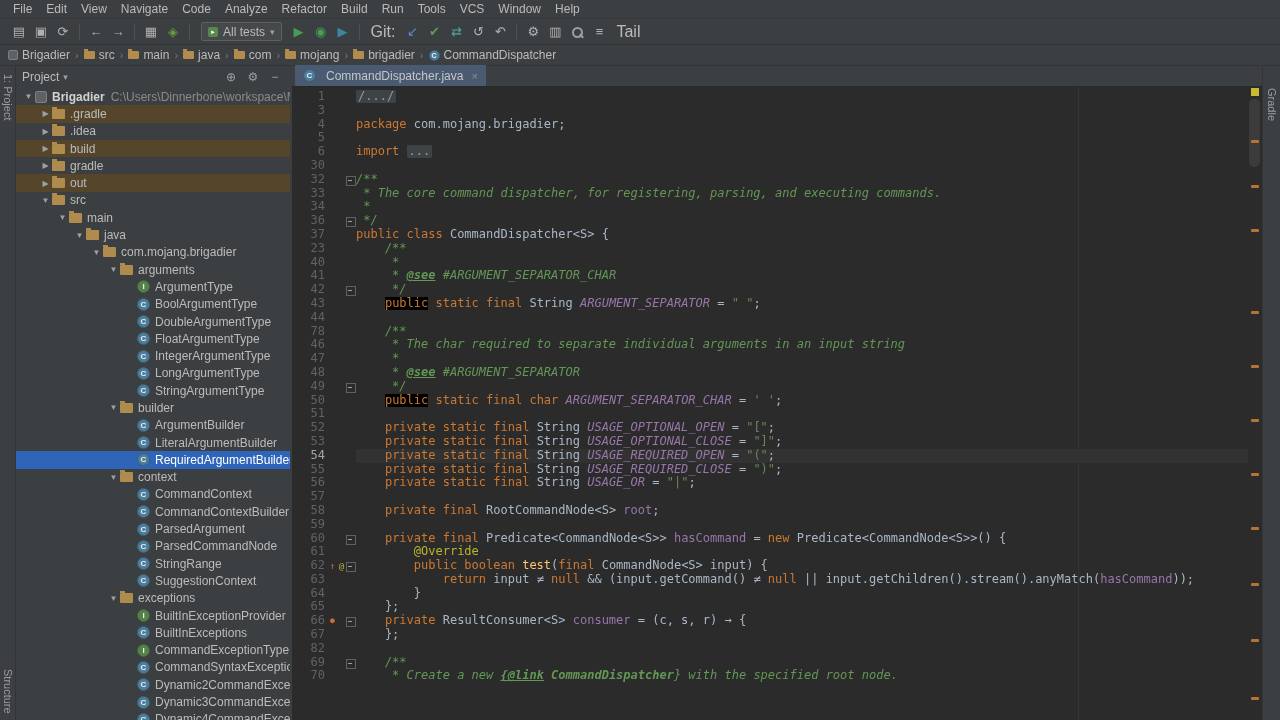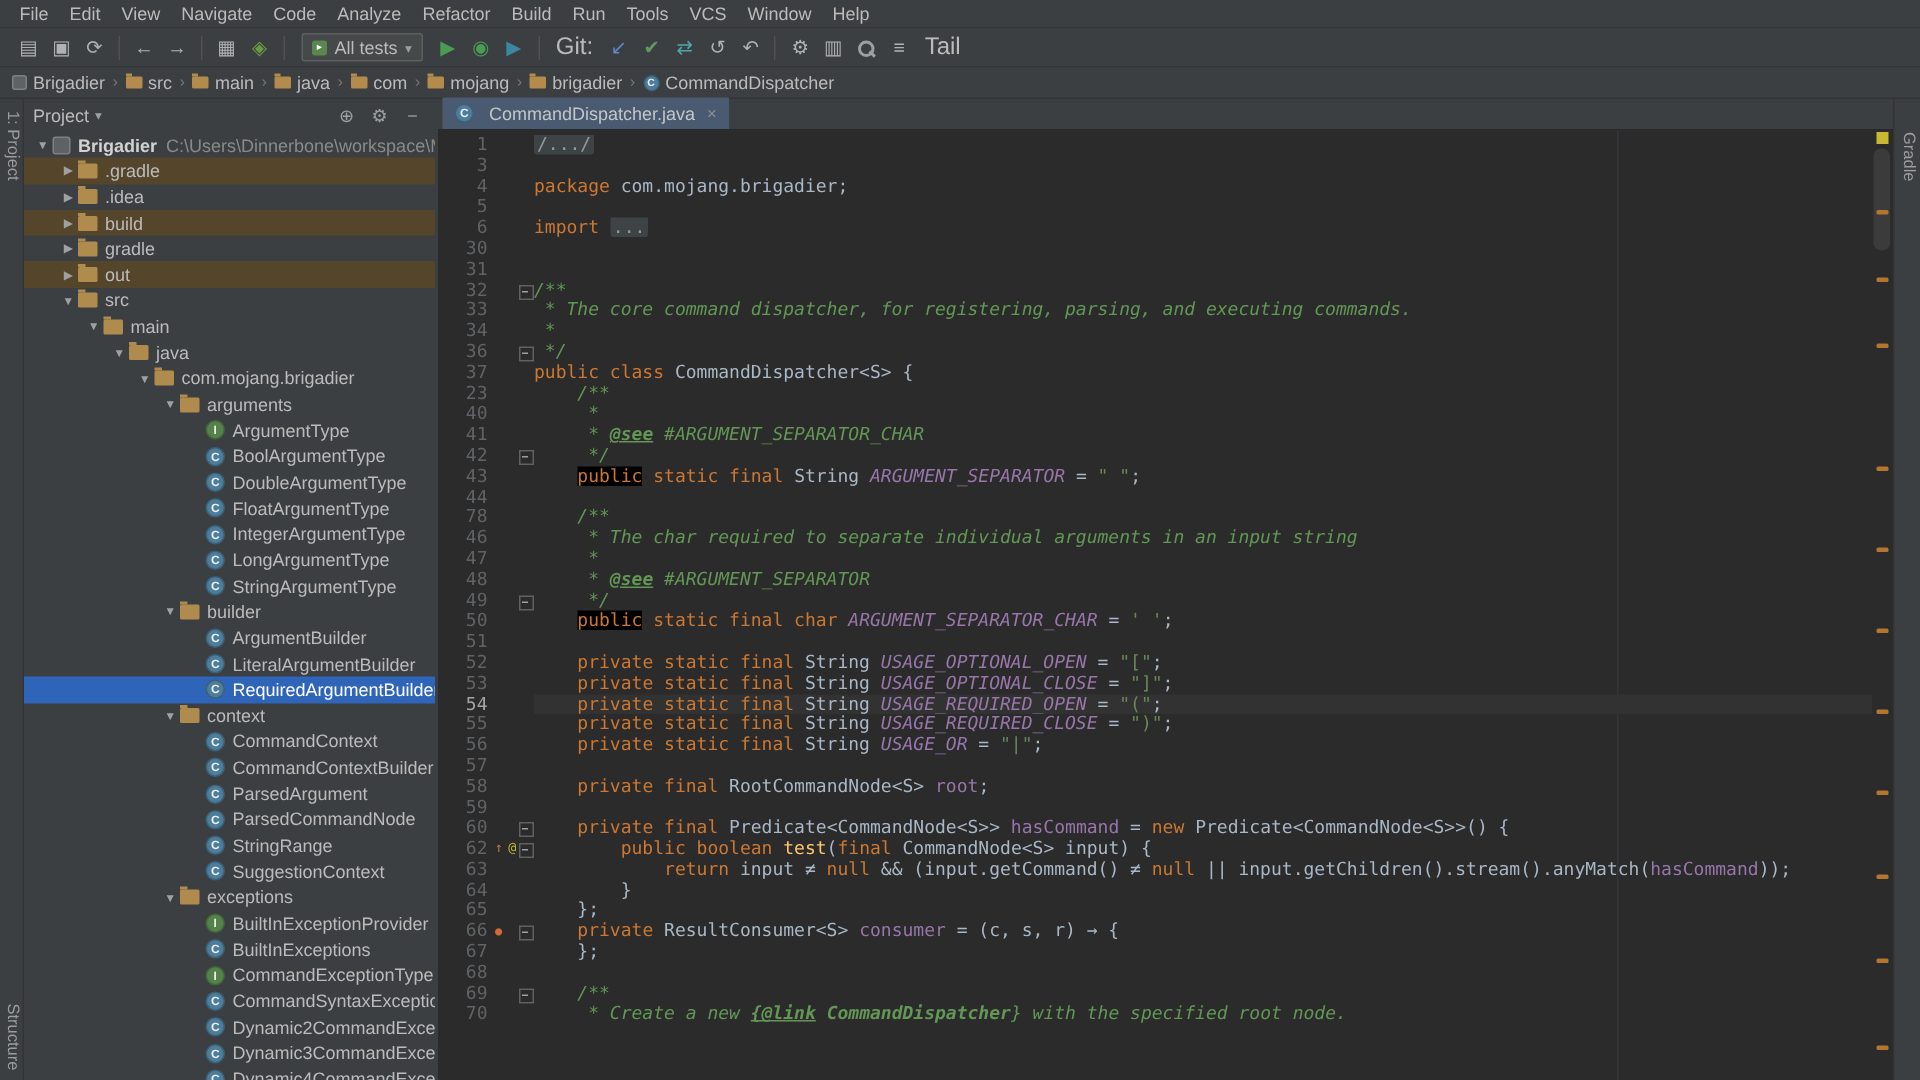--- a/index.html
+++ b/index.html
@@ -438,26 +438,20 @@
           <span class="gi" data-name="gutter-icons"></span>
           <span class="gf" data-name="fold-spacer"></span>
           <span class="ltext" data-name="code-text"><span class="tk-k" data-name="code-token">import </span><span class="tk-fold" data-name="code-token">...</span></span>
         </div>
         <div class="line" data-name="code-line-30">
           <span class="ln" data-name="line-number">30</span>
           <span class="gi" data-name="gutter-icons"></span>
           <span class="gf" data-name="fold-spacer"></span>
           <span class="ltext" data-name="code-text"></span>
         </div>
-        <div class="line" data-name="code-line-31">
-          <span class="ln" data-name="line-number">31</span>
-          <span class="gi" data-name="gutter-icons"></span>
-          <span class="gf" data-name="fold-spacer"></span>
-          <span class="ltext" data-name="code-text"></span>
-        </div>
         <div class="line" data-name="code-line-32">
           <span class="ln" data-name="line-number">32</span>
           <span class="gi" data-name="gutter-icons"></span>
           <span class="gf fm" data-name="fold-marker-icon"></span>
           <span class="ltext" data-name="code-text"><span class="tk-c" data-name="code-token">/**</span></span>
         </div>
         <div class="line" data-name="code-line-33">
           <span class="ln" data-name="line-number">33</span>
           <span class="gi" data-name="gutter-icons"></span>
           <span class="gf" data-name="fold-spacer"></span>
@@ -605,20 +599,26 @@
           <span class="ln" data-name="line-number">59</span>
           <span class="gi" data-name="gutter-icons"></span>
           <span class="gf" data-name="fold-spacer"></span>
           <span class="ltext" data-name="code-text"></span>
         </div>
         <div class="line" data-name="code-line-60">
           <span class="ln" data-name="line-number">60</span>
           <span class="gi" data-name="gutter-icons"></span>
           <span class="gf fm" data-name="fold-marker-icon"></span>
           <span class="ltext" data-name="code-text"><span class="tk-d" data-name="code-token">    </span><span class="tk-k" data-name="code-token">private final </span><span class="tk-d" data-name="code-token">Predicate&lt;CommandNode&lt;S&gt;&gt; </span><span class="tk-fi" data-name="code-token">hasCommand</span><span class="tk-d" data-name="code-token"> = </span><span class="tk-k" data-name="code-token">new </span><span class="tk-d" data-name="code-token">Predicate&lt;CommandNode&lt;S&gt;&gt;() {</span></span>
+        </div>
+        <div class="line" data-name="code-line-61">
+          <span class="ln" data-name="line-number">61</span>
+          <span class="gi" data-name="gutter-icons"></span>
+          <span class="gf" data-name="fold-spacer"></span>
+          <span class="ltext" data-name="code-text"><span class="tk-d" data-name="code-token">        </span><span class="tk-a" data-name="code-token">@Override</span></span>
         </div>
         <div class="line" data-name="code-line-62">
           <span class="ln" data-name="line-number">62</span>
           <span class="gi" data-name="gutter-icons">
             <span class="gicon" data-name="override-icon">↑</span>
             <span class="gicon" data-name="annotation-icon">@</span>
           </span>
           <span class="gf fm" data-name="fold-marker-icon"></span>
           <span class="ltext" data-name="code-text"><span class="tk-d" data-name="code-token">        </span><span class="tk-k" data-name="code-token">public boolean </span><span class="tk-m" data-name="code-token">test</span><span class="tk-d" data-name="code-token">(</span><span class="tk-k" data-name="code-token">final </span><span class="tk-d" data-name="code-token">CommandNode&lt;S&gt; input) {</span></span>
         </div>
@@ -648,21 +648,21 @@
           <span class="gf fm" data-name="fold-marker-icon"></span>
           <span class="ltext" data-name="code-text"><span class="tk-d" data-name="code-token">    </span><span class="tk-k" data-name="code-token">private </span><span class="tk-d" data-name="code-token">ResultConsumer&lt;S&gt; </span><span class="tk-fi" data-name="code-token">consumer</span><span class="tk-d" data-name="code-token"> = (c, s, r) → {</span></span>
         </div>
         <div class="line" data-name="code-line-67">
           <span class="ln" data-name="line-number">67</span>
           <span class="gi" data-name="gutter-icons"></span>
           <span class="gf" data-name="fold-spacer"></span>
           <span class="ltext" data-name="code-text"><span class="tk-d" data-name="code-token">    };</span></span>
         </div>
         <div class="line" data-name="code-line-68">
-          <span class="ln" data-name="line-number">68</span>
+          <span class="ln" data-name="line-number">82</span>
           <span class="gi" data-name="gutter-icons"></span>
           <span class="gf" data-name="fold-spacer"></span>
           <span class="ltext" data-name="code-text"></span>
         </div>
         <div class="line" data-name="code-line-69">
           <span class="ln" data-name="line-number">69</span>
           <span class="gi" data-name="gutter-icons"></span>
           <span class="gf fm" data-name="fold-marker-icon"></span>
           <span class="ltext" data-name="code-text"><span class="tk-c" data-name="code-token">    /**</span></span>
         </div>

